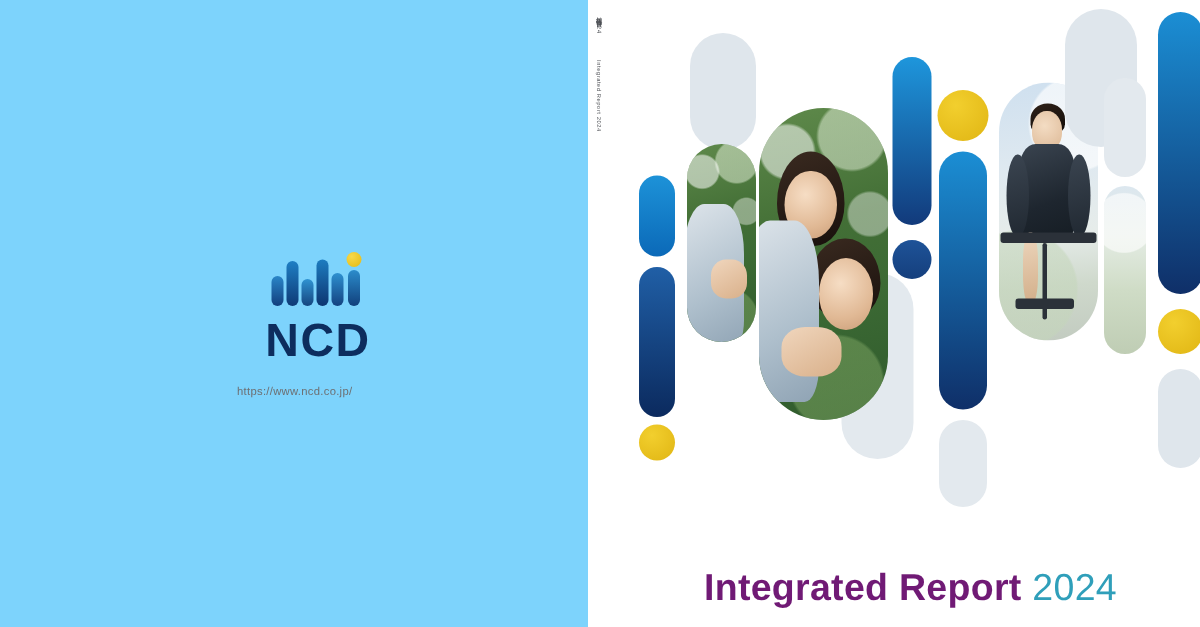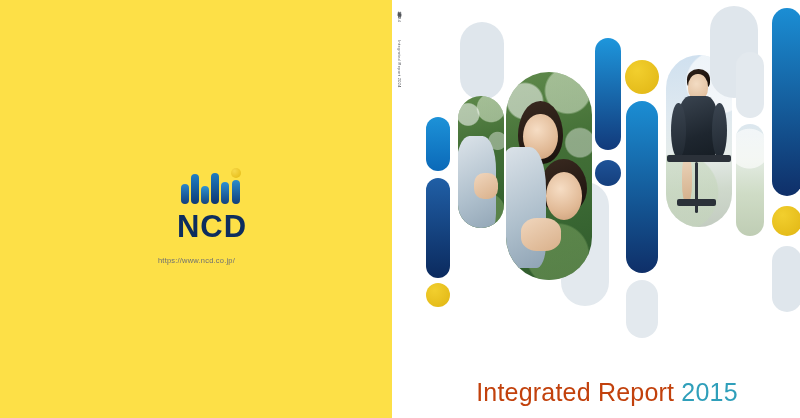--- a/index.html
+++ b/index.html
@@ -1,20 +1,20 @@
 <!DOCTYPE html>
 <html><head>
 <meta charset="utf-8">
 <style>
   html,body{margin:0;padding:0;background:#fff;}
   body{width:800px;height:418px;overflow:hidden;font-family:"Liberation Sans",sans-serif;}
   #page{position:relative;width:800px;height:418px;background:#ffffff;overflow:hidden;}
 
   
-  #back-cover{position:absolute;left:0;top:0;width:392px;height:418px;background:#fde047;}
+  #back-cover{position:absolute;left:0;top:0;width:392px;height:418px;background:#7dd3fc;}
   #logo-block{position:absolute;left:158px;top:168px;width:108px;height:100px;}
 
   #logo-mark{position:relative;width:62px;height:36px;margin:0 auto 6px auto;}
   .lbar{position:absolute;bottom:0;width:8px;border-radius:4px;}
   .lbar.b1{left:0px;height:20px;background:linear-gradient(180deg,#2a86c8,#123f7e);}
   .lbar.b2{left:10px;height:30px;background:linear-gradient(180deg,#1f7fc4,#0e3a76);}
   .lbar.b3{left:20px;height:18px;background:linear-gradient(180deg,#2f93d2,#15457f);}
   .lbar.b4{left:30px;height:31px;background:linear-gradient(180deg,#1d7cc0,#0d3570);}
   .lbar.b5{left:40px;height:22px;background:linear-gradient(180deg,#2e90d0,#134280);}
   .lbar.b6{left:51px;height:24px;background:linear-gradient(180deg,#2b8ccb,#11407c);}
@@ -85,21 +85,21 @@
   .bike{position:absolute;background:#2b3139;border-radius:2px;}
 
   
   .green-bg{background:
       radial-gradient(circle at 48% 22%,rgba(255,255,255,.6) 0 22%,transparent 23%),
       linear-gradient(180deg,#dce7ef 0%,#e4ece4 30%,#cfdcc6 62%,#bfcdb4 100%);}
 
   
   #cover-title{position:absolute;left:0;top:378px;width:386px;text-align:center;
                font-size:25px;line-height:28px;white-space:nowrap;}
-  #t-main{color:#c2410c;font-weight:400;letter-spacing:.2px;}
+  #t-main{color:#701a75;font-weight:700;letter-spacing:.2px;}
   #t-year{color:#2f9fba;font-weight:400;letter-spacing:.2px;}
 </style>
 </head>
 <body>
 
 <div id="page">
 
   <div id="back-cover">
     <div id="logo-block">
 
@@ -168,17 +168,17 @@
         <div class="pill soft2" style="left: 322px; top: 52px; width: 28px; height: 66px; border-radius: 14px;"></div>
         <div class="photo" style="left: 322px; top: 124px; width: 28px; height: 112px; border-radius: 14px;">
           <div class="img green-bg"></div>
         </div>
         <div class="pill midblue" style="left: 358px; top: 8px; width: 30px; height: 188px; border-radius: 15px;"></div>
         <div class="dot yellow" style="left: 358px; top: 206px; width: 30px; height: 30px;"></div>
         <div class="pill soft" style="left: 358px; top: 246px; width: 30px; height: 66px; border-radius: 15px;"></div>
       </div>
 
     <div id="cover-title">
-      <span id="t-main">Integrated Report </span><span id="t-year">2015</span>
+      <span id="t-main">Integrated Report </span><span id="t-year">2024</span>
     </div>
 
   </div>
 </div>
 
 </body></html>

